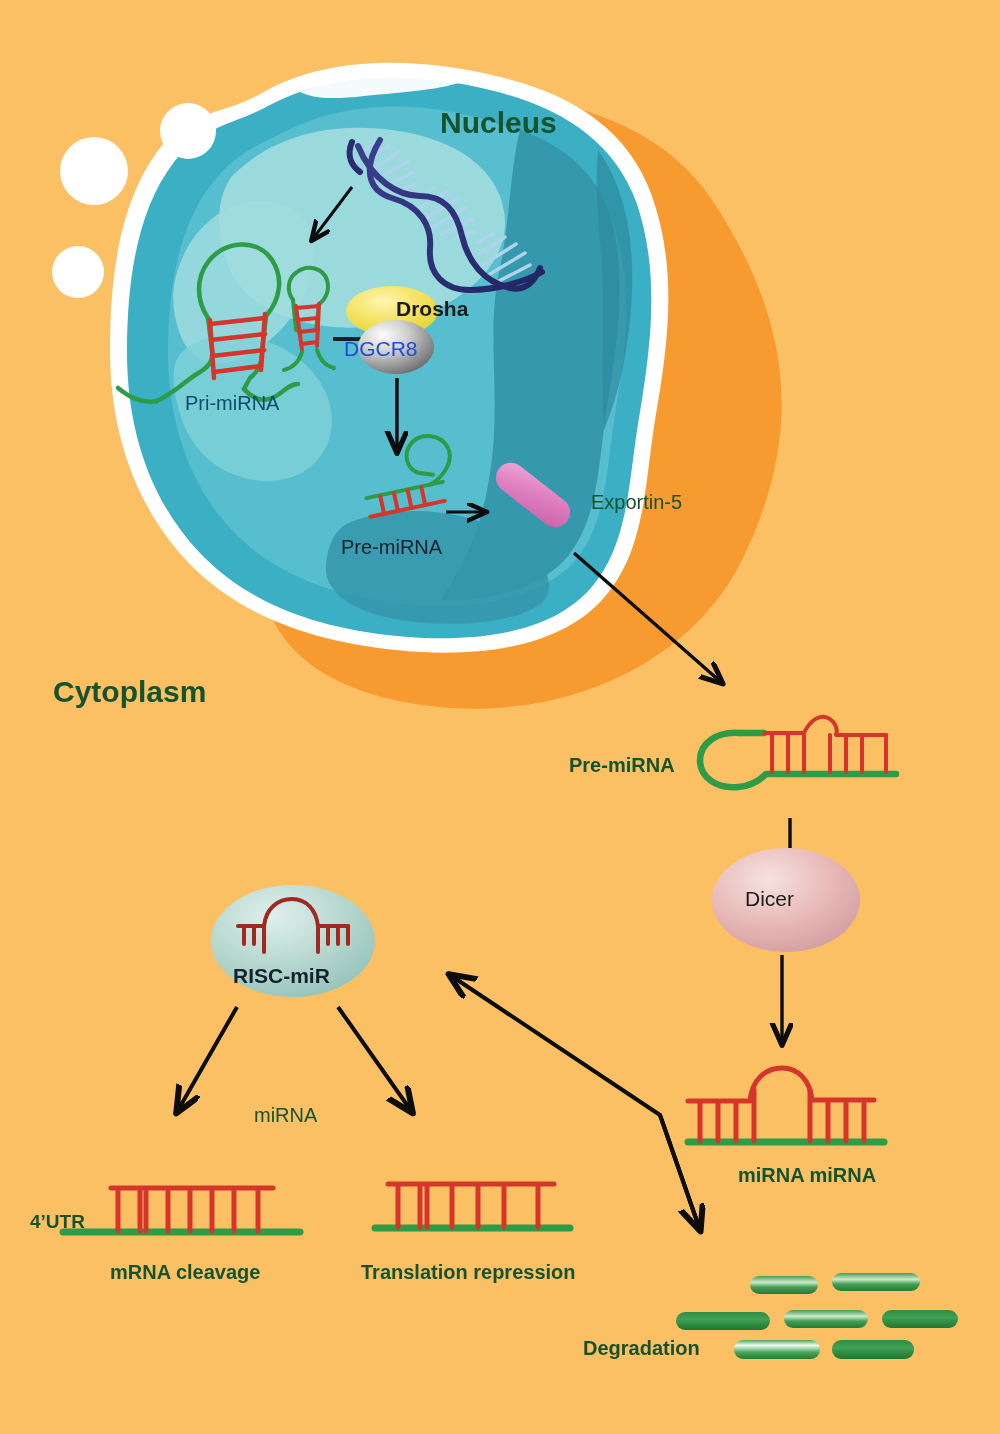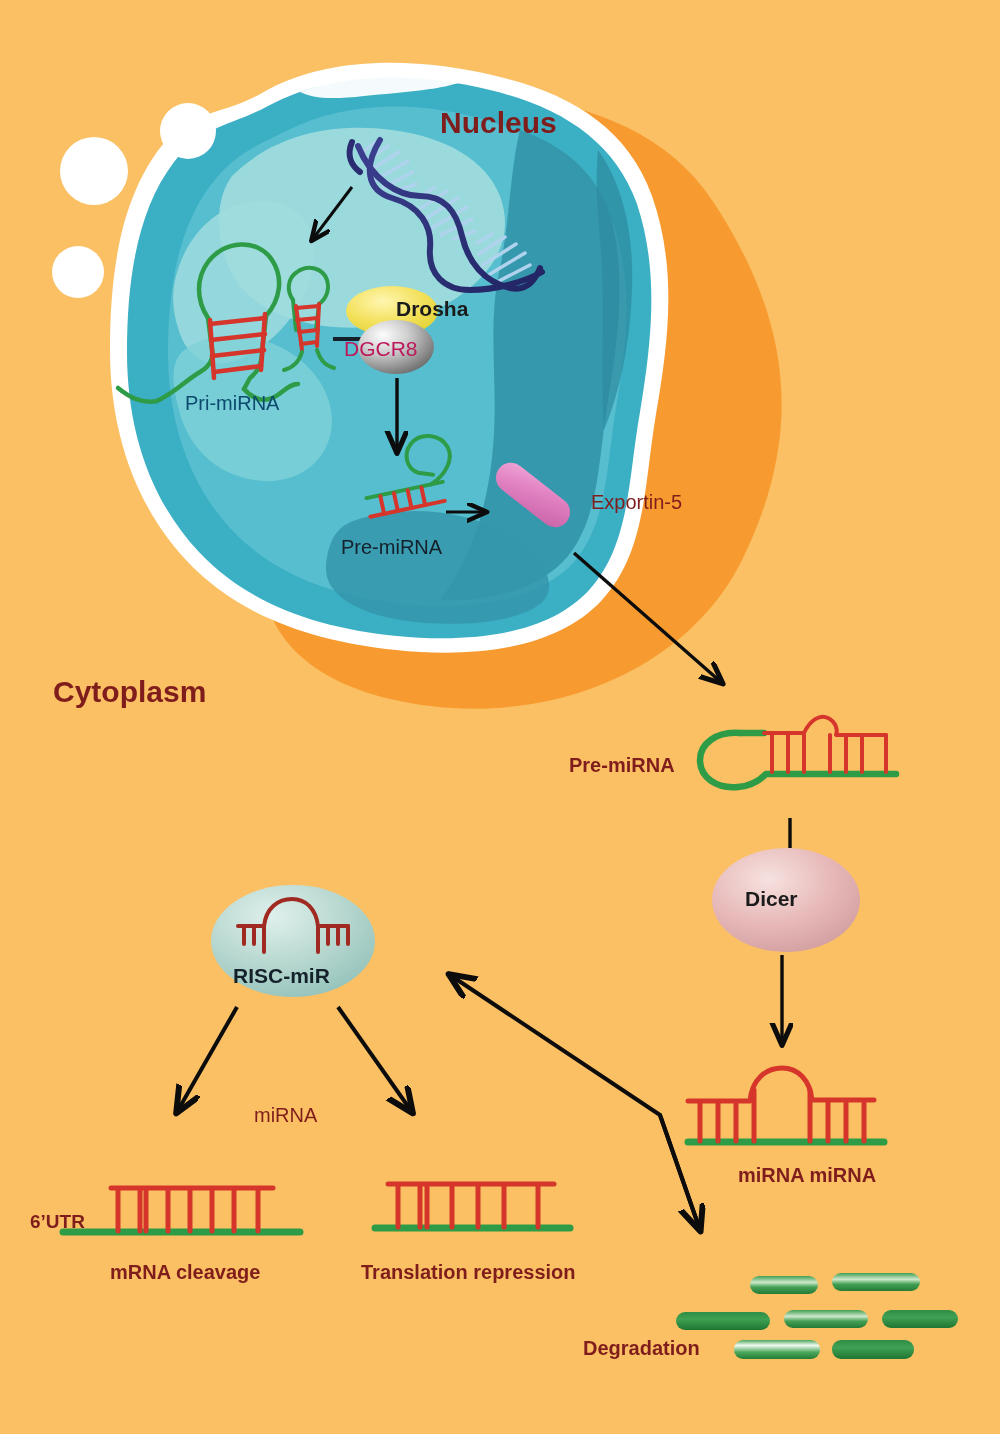--- a/index.html
+++ b/index.html
@@ -18,35 +18,35 @@
   }
   #diagram-svg {
     position: absolute;
     left: 0;
     top: 0;
     width: 1000px;
     height: 1434px;
   }
   .lbl {
     position: absolute;
-    color: #7f1d1d;
+    color: #14532d;
     font-family: "Liberation Sans", sans-serif;
     white-space: nowrap;
     line-height: 1;
     user-select: none;
   }
   .lbl-nucleus     { left: 440px; top: 108px;  font-size: 30px; font-weight: bold; }
   .lbl-cytoplasm   { left: 53px;  top: 677px;  font-size: 30px; font-weight: bold; }
   .lbl-drosha      { left: 348px; top: 298px;  font-size: 21px; font-weight: bold; color:#1b1b1b;margin-left:48px;}
-  .lbl-dgcr8       { left: 344px; top: 338px;  font-size: 21px; color:#be185d;}
+  .lbl-dgcr8       { left: 344px; top: 338px;  font-size: 21px; color:#1d4ed8;}
   .lbl-primirna    { left: 185px; top: 393px;  font-size: 20px; color:#0c4a6e;}
   .lbl-premirna-n  { left: 341px; top: 537px;  font-size: 20px; color:#14212b;}
   .lbl-exportin    { left: 591px; top: 492px;  font-size: 20px; }
   .lbl-premirna-c  { left: 569px; top: 755px;  font-size: 20px; font-weight: bold;}
-  .lbl-dicer       { left: 745px; top: 888px;  font-size: 21px; font-weight: bold; color:#1b1b1b;text-align:right;}
+  .lbl-dicer       { left: 745px; top: 888px;  font-size: 21px; font-weight: normal; color:#1b1b1b;text-align:right;}
   .lbl-risc        { left: 233px; top: 955px;  font-size: 21px; font-weight: bold; color:#14212b;margin-top:10px;}
   .lbl-mirna       { left: 254px; top: 1105px; font-size: 20px; }
   .lbl-utr         { left: 30px;  top: 1212px; font-size: 19px; font-weight: bold; }
   .lbl-cleavage    { left: 110px; top: 1262px; font-size: 20px; font-weight: bold; }
   .lbl-repression  { left: 361px; top: 1262px; font-size: 20px; font-weight: bold; }
   .lbl-duplex      { left: 738px; top: 1165px; font-size: 20px; font-weight: bold; }
   .lbl-degradation { left: 583px; top: 1338px; font-size: 20px; font-weight: bold; }
 </style>
 </head>
 <body>
@@ -379,19 +379,19 @@
   <div class="lbl lbl-cytoplasm">Cytoplasm</div>
   <div class="lbl lbl-drosha">Drosha</div>
   <div class="lbl lbl-dgcr8">DGCR8</div>
   <div class="lbl lbl-primirna">Pri-miRNA</div>
   <div class="lbl lbl-premirna-n">Pre-miRNA</div>
   <div class="lbl lbl-exportin">Exportin-5</div>
   <div class="lbl lbl-premirna-c">Pre-miRNA</div>
   <div class="lbl lbl-dicer">Dicer</div>
   <div class="lbl lbl-risc">RISC-miR</div>
   <div class="lbl lbl-mirna">miRNA</div>
-  <div class="lbl lbl-utr">6’UTR</div>
+  <div class="lbl lbl-utr">4’UTR</div>
   <div class="lbl lbl-cleavage">mRNA cleavage</div>
   <div class="lbl lbl-repression">Translation repression</div>
   <div class="lbl lbl-duplex">miRNA miRNA</div>
   <div class="lbl lbl-degradation">Degradation</div>
 
 </div>
 
 </body></html>

